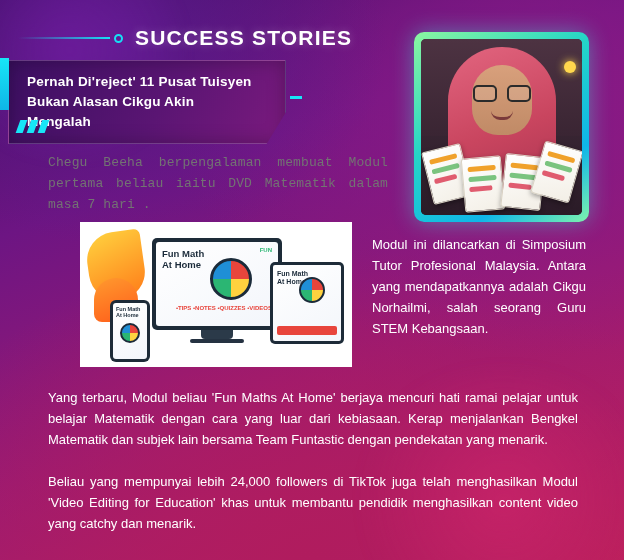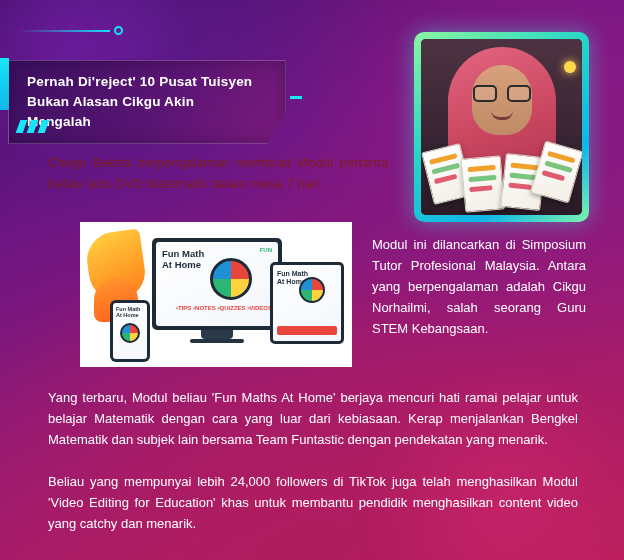--- a/index.html
+++ b/index.html
@@ -140,22 +140,22 @@
   .ph-card i.b2 { top: 18px; background: #7bc47f; }
   .ph-card i.b3 { top: 28px; background: #e05c6f; width: 60%; }
   .ph-badge {
     position: absolute; right: 6px; top: 22px; width: 12px; height: 12px;
     border-radius: 50%; background: #ffd84d; box-shadow: 0 0 8px #ffd84d;
   }
 
   
   .p1 {
     position: absolute; left: 48px; top: 152px; width: 340px;
-    color: #7f1d1d; font-size: 13px; line-height: 21px;
-    text-align: justify; letter-spacing: .1px;
+    color: #737373; font-size: 13px; line-height: 21px;
+    text-align: justify; letter-spacing: .1px; font-family: Liberation Mono, monospace;
   }
   .p2 {
     position: absolute; left: 372px; top: 234px; width: 214px;
     color: #ffffff; font-size: 13px; line-height: 21px;
     text-align: justify;
   }
   .p3 {
     position: absolute; left: 48px; top: 387px; width: 530px;
     color: #ffffff; font-size: 13px; line-height: 21px;
     text-align: justify;
@@ -235,25 +235,26 @@
 </style>
 </head>
 <body>
 
 <div class="glow-a"></div>
 <div class="glow-b"></div>
 
 <div class="title-row">
   <span class="title-line"></span>
   <span class="title-dot"></span>
+  <span class="title-text">SUCCESS STORIES</span>
 </div>
 
 <div class="plaque-wrap">
   <div class="plaque">
-    <div class="plaque-line">Pernah Di'reject' 10 Pusat Tuisyen</div>
+    <div class="plaque-line">Pernah Di'reject' 11 Pusat Tuisyen</div>
     <div class="plaque-line">Bukan Alasan Cikgu Akin Mengalah</div>
   </div>
 </div>
 <div class="cyan-left"></div>
 <div class="cyan-tick"></div>
 <div class="cyan-slashes">
     <i></i>
     <i></i>
     <i></i>
   </div>
@@ -331,17 +332,17 @@
     <div class="mk-screen">
       <div class="mk-ph-title">
         <span>Fun Math</span><br>
         <span>At Home</span>
       </div>
       <div class="mk-ph-wheel"></div>
     </div>
   </div>
 </div>
 
-<p class="p2">Modul ini dilancarkan di Simposium Tutor Profesional Malaysia. Antara yang berpengalaman adalah Cikgu Norhailmi, salah seorang Guru STEM Kebangsaan.</p>
+<p class="p2">Modul ini dilancarkan di Simposium Tutor Profesional Malaysia. Antara yang mendapatkannya adalah Cikgu Norhailmi, salah seorang Guru STEM Kebangsaan.</p>
 
 <p class="p3">Yang terbaru, Modul beliau 'Fun Maths At Home' berjaya mencuri hati ramai pelajar untuk belajar Matematik dengan cara yang luar dari kebiasaan. Kerap menjalankan Bengkel Matematik dan subjek lain bersama Team Funtastic dengan pendekatan yang menarik.</p>
 
 <p class="p4">Beliau yang mempunyai lebih 24,000 followers di TikTok juga telah menghasilkan Modul 'Video Editing for Education' khas untuk membantu pendidik menghasilkan content video yang catchy dan menarik.</p>
 
 </body></html>

